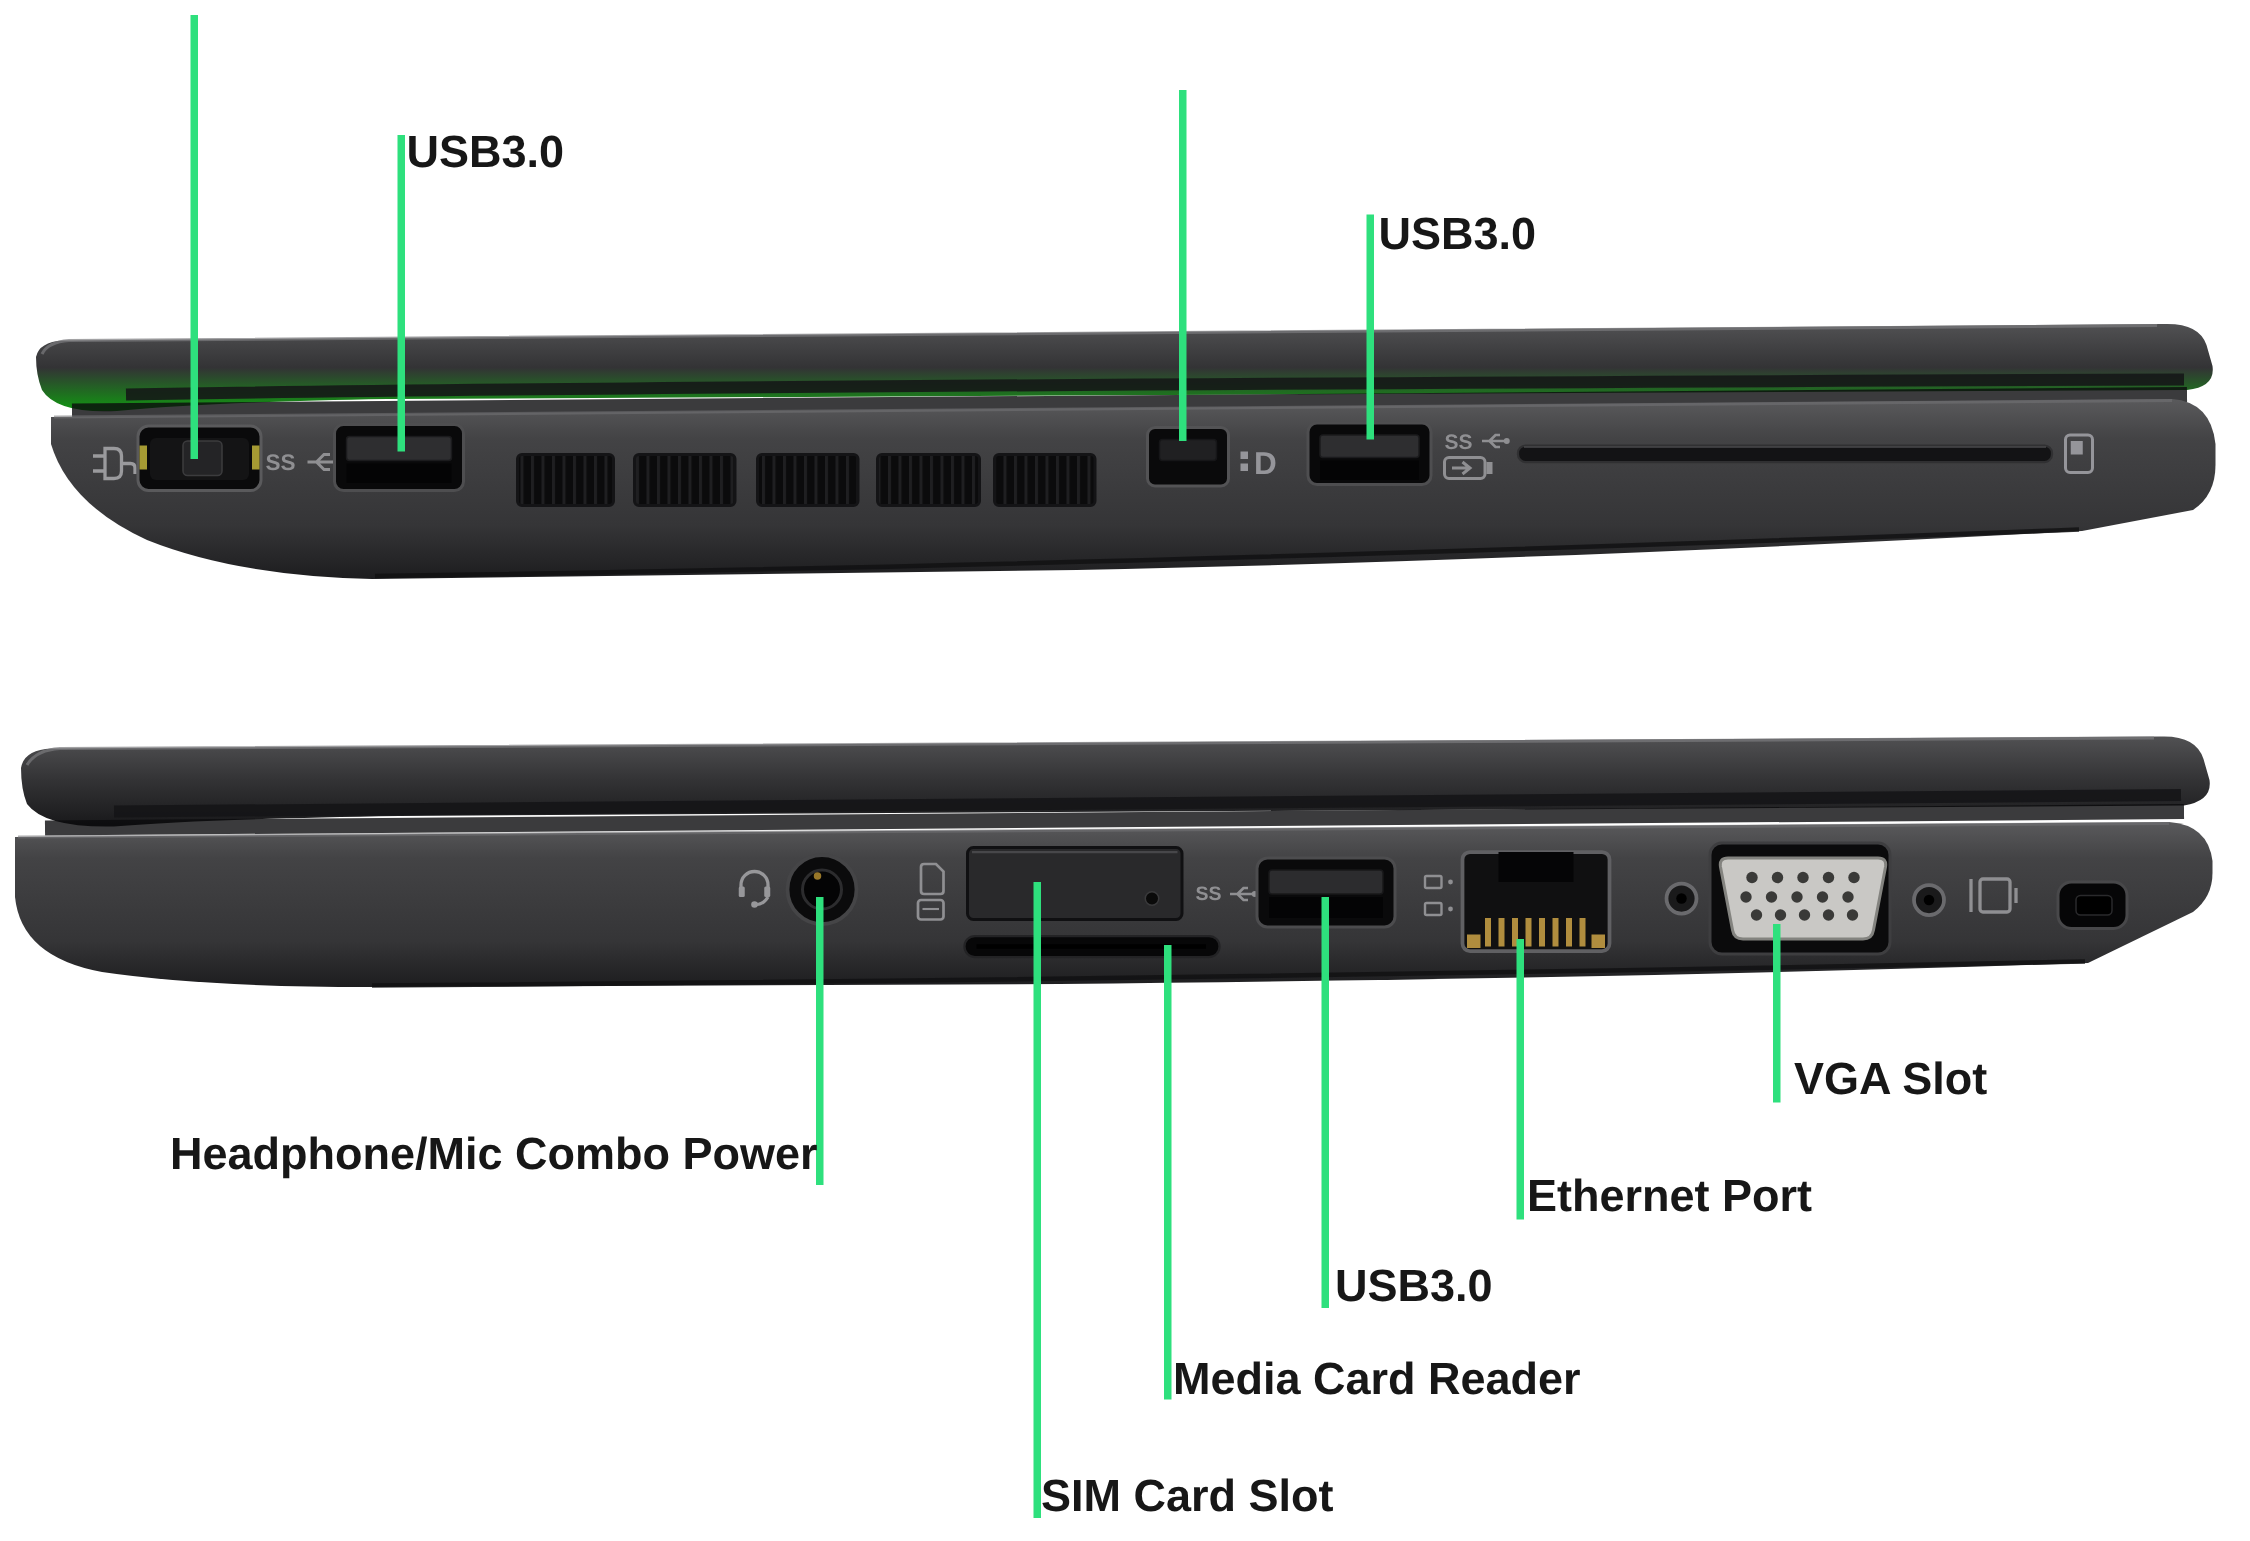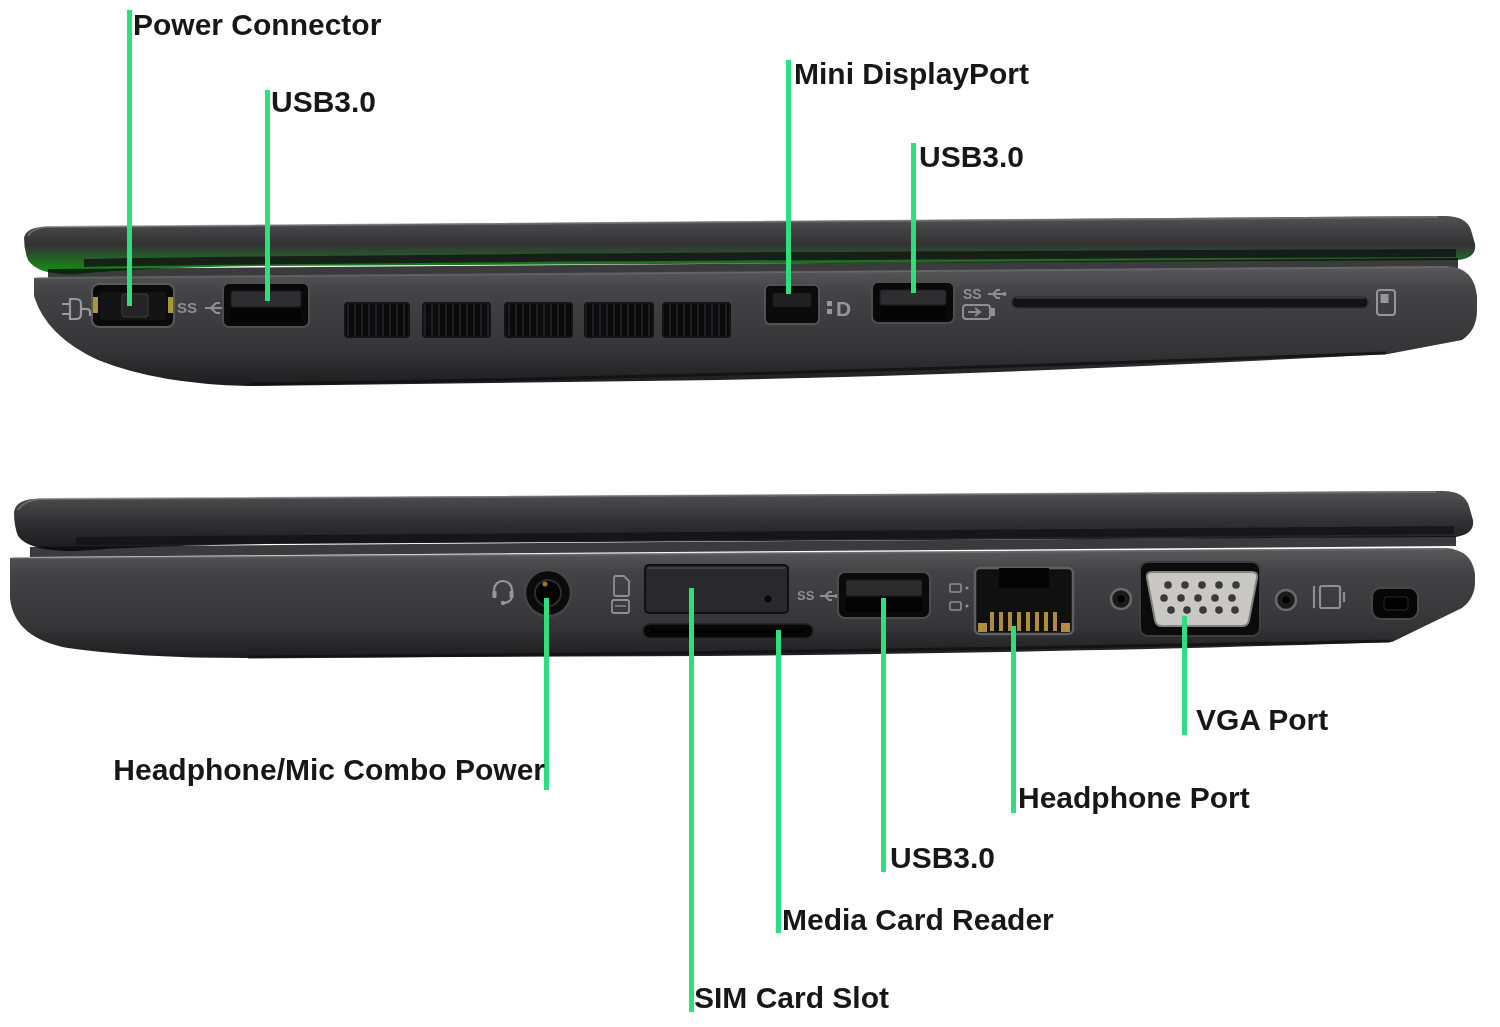--- a/index.html
+++ b/index.html
@@ -272,24 +272,22 @@
   <div class="callout-line" style="left:265px;top:90px;height:211px"></div>
   <div class="callout-line" style="left:786px;top:60px;height:234px"></div>
   <div class="callout-line" style="left:911px;top:143px;height:150px"></div>
   <div class="callout-line" style="left:544px;top:598px;height:192px"></div>
   <div class="callout-line" style="left:689px;top:588px;height:424px"></div>
   <div class="callout-line" style="left:776px;top:630px;height:303px"></div>
   <div class="callout-line" style="left:881px;top:598px;height:274px"></div>
   <div class="callout-line" style="left:1011px;top:626px;height:187px"></div>
   <div class="callout-line" style="left:1182px;top:616px;height:119px"></div>
 
-  <div class="callout-label" style="left:133px;top:8px">Power Connector</div>
   <div class="callout-label" style="left:271px;top:85px">USB3.0</div>
-  <div class="callout-label" style="left:794px;top:57px">Mini DisplayPort</div>
   <div class="callout-label" style="left:919px;top:140px">USB3.0</div>
   <div class="callout-label" style="right:955px;top:753px">Headphone/Mic Combo Power</div>
-  <div class="callout-label" style="left:1196px;top:703px">VGA Port</div>
-  <div class="callout-label" style="left:1018px;top:781px">Headphone Port</div>
+  <div class="callout-label" style="left:1196px;top:703px">VGA Slot</div>
+  <div class="callout-label" style="left:1018px;top:781px">Ethernet Port</div>
   <div class="callout-label" style="left:890px;top:841px">USB3.0</div>
   <div class="callout-label" style="left:694px;top:981px">SIM Card Slot</div>
   <div class="callout-label" style="left:782px;top:903px">Media Card Reader</div>
 
 </div>
 
 </body></html>

